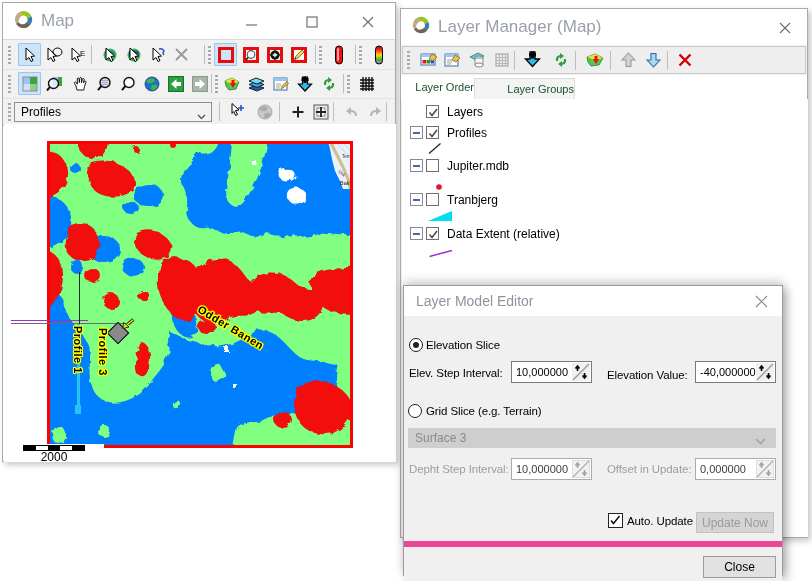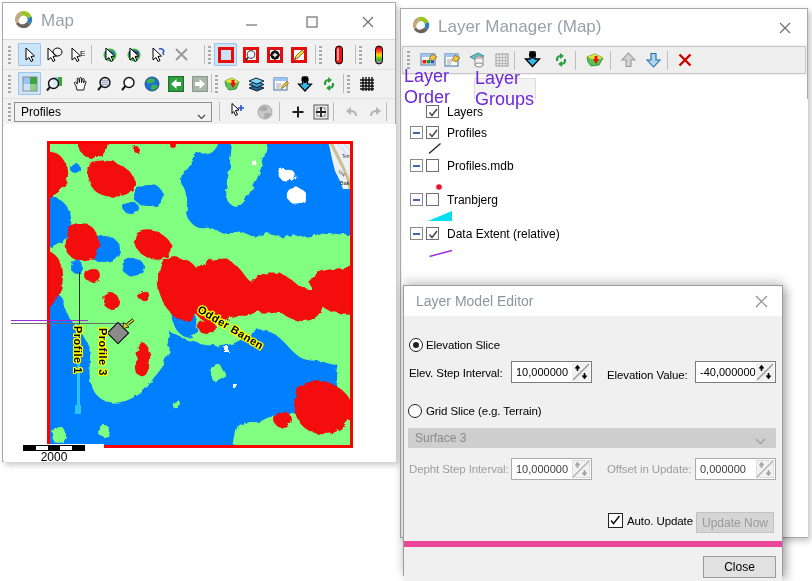--- a/index.html
+++ b/index.html
@@ -60,24 +60,24 @@
     border:1px solid #000;
     background:repeating-linear-gradient(90deg, #000 0 12px, #fff 12px 24px); }
   #scalebar-label { position:absolute; left:19px; top:6px; width:62px; text-align:center;
     font-size:12px; color:#000; }
 
   
   #layer-manager { left:400px; top:8px; width:408px; height:530px; background:#f0f0f0; }
   #lm-toolbar { position:absolute; left:1px; top:37px; width:404px; height:28px;
     background:#eeeeee; border:1px solid #c9c9c9; }
   #lm-tabs { position:absolute; left:0; top:66px; right:0; height:24px; background:#ffffff; }
-  .tab { position:absolute; font-size:18px; color:#6d28d9; display:flex; align-items:center;
+  .tab { position:absolute; font-size:11px; color:#14532d; display:flex; align-items:center;
     justify-content:flex-end; }
   #tab-order { left:3px; top:0; width:70px; height:24px; background:#ffffff; z-index:2; }
-  #tab-groups { left:73px; top:3px; width:62px; height:21px; background:#f3f3f3;
+  #tab-groups { left:73px; top:3px; width:101px; height:21px; background:#f3f3f3;
     border:1px solid #dcdcdc; border-bottom:none; z-index:1; }
   #lm-content { position:absolute; left:1px; top:90px; width:406px; height:438px; background:#ffffff; }
 
   .tree-row { position:absolute; left:0; width:100%; height:14px; }
   .tree-minus { position:absolute; left:8px; top:0; width:13px; height:13px; background:#fff;
     border:1px solid #8a8a8a; }
   .tree-minus::after { content:""; position:absolute; left:2px; top:5px; width:7px; height:2px;
     background:#4169aa; }
   .cb { position:absolute; width:13px; height:13px; background:#fff; border:1px solid #6e6e6e; }
   .tree-cb { left:24px; top:0; }
@@ -654,21 +654,21 @@
       </div>
       <span class="tree-symbol" style="left:26px; top:42px">
         <svg width="14" height="13">
             <line x1="1" y1="11.5" x2="12.5" y2="1.5" stroke="#2b2b2b" stroke-width="1.4"></line>
           </svg>
       </span>
 
       <div class="tree-row" style="top:60px">
         <span class="tree-minus"></span>
         <span class="cb tree-cb"></span>
-        <span class="tree-label">Profiles.mdb</span>
+        <span class="tree-label">Jupiter.mdb</span>
       </div>
       <span class="tree-symbol" style="left:33px; top:78px">
         <svg width="8" height="8">
             <circle cx="4" cy="4" r="2.8" fill="#e8112d"></circle>
           </svg>
       </span>
 
       <div class="tree-row" style="top:94px">
         <span class="tree-minus"></span>
         <span class="cb tree-cb"></span>

